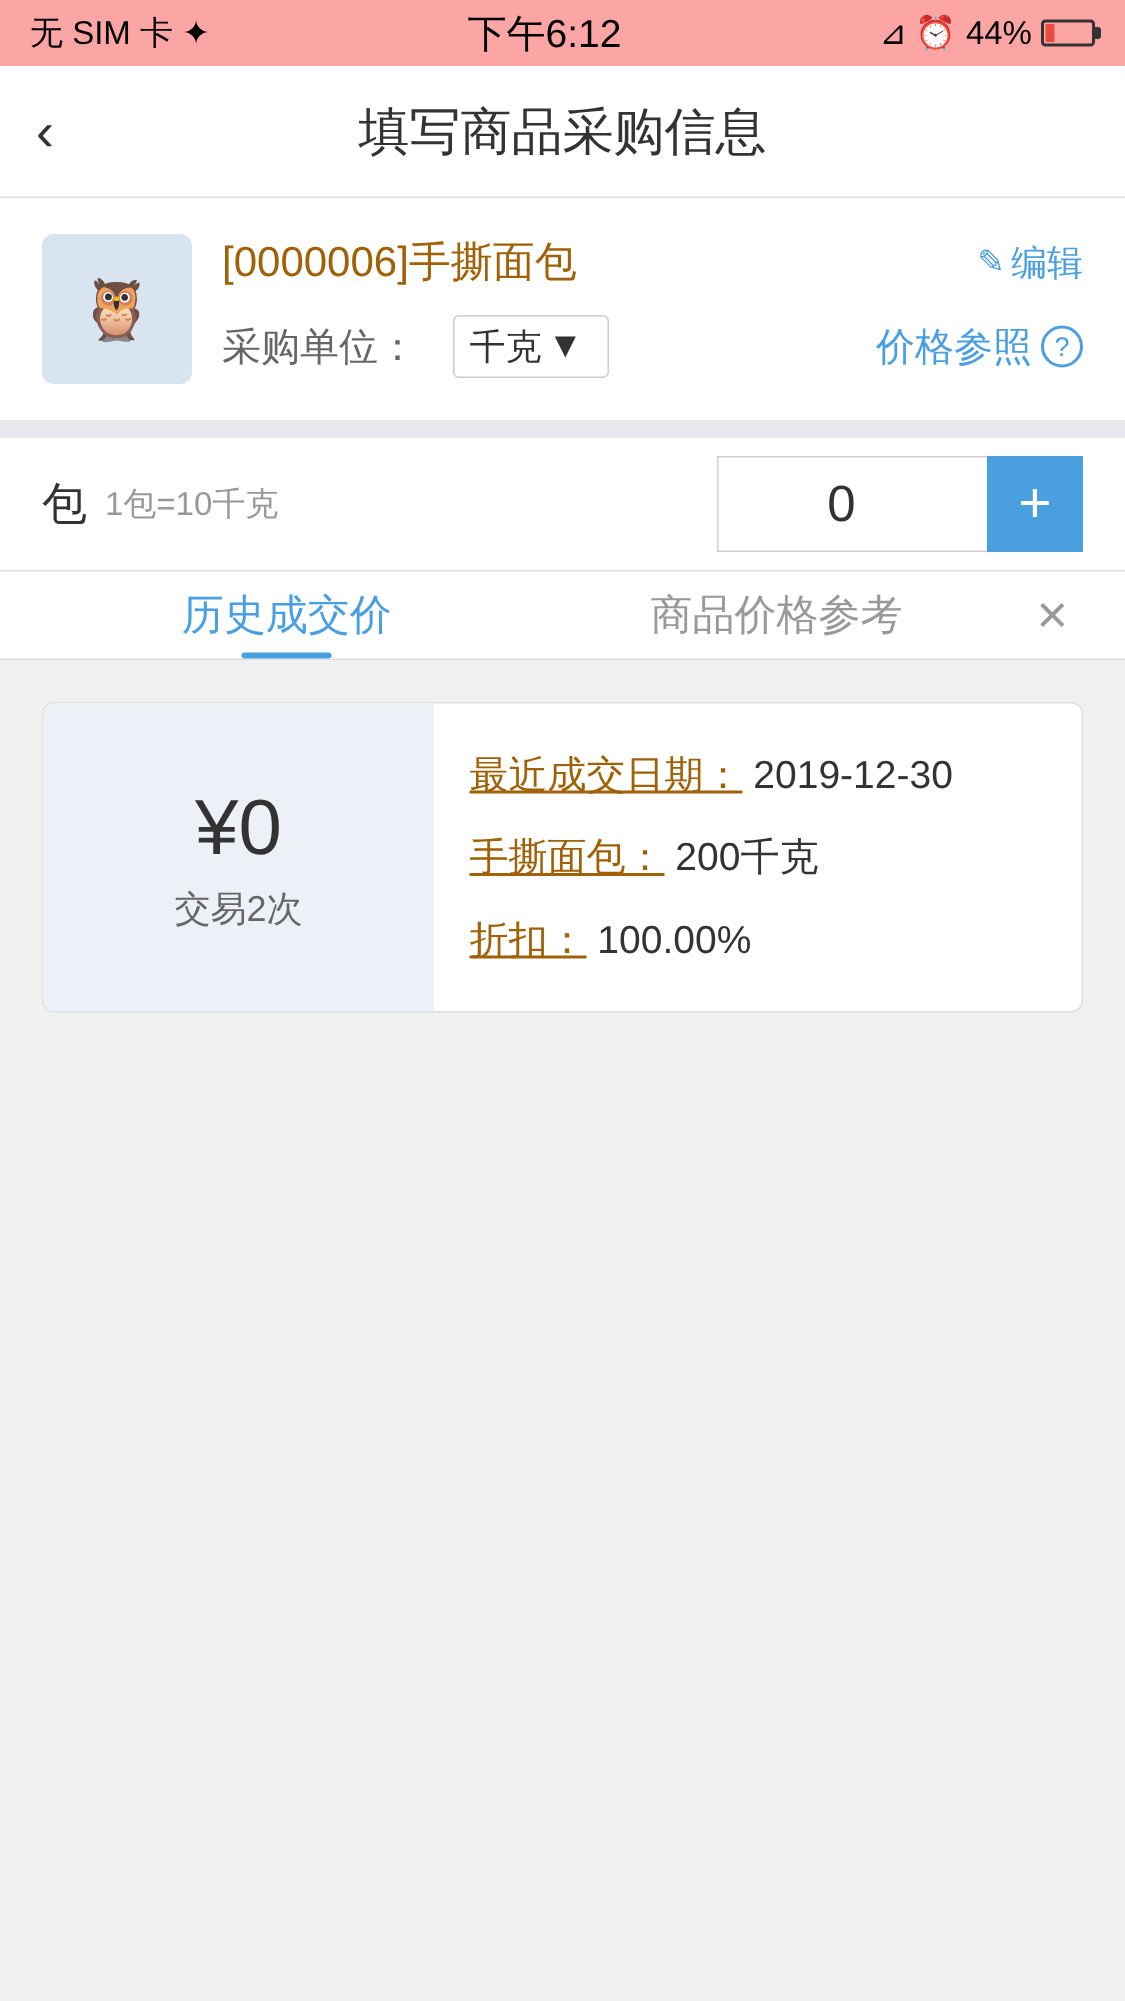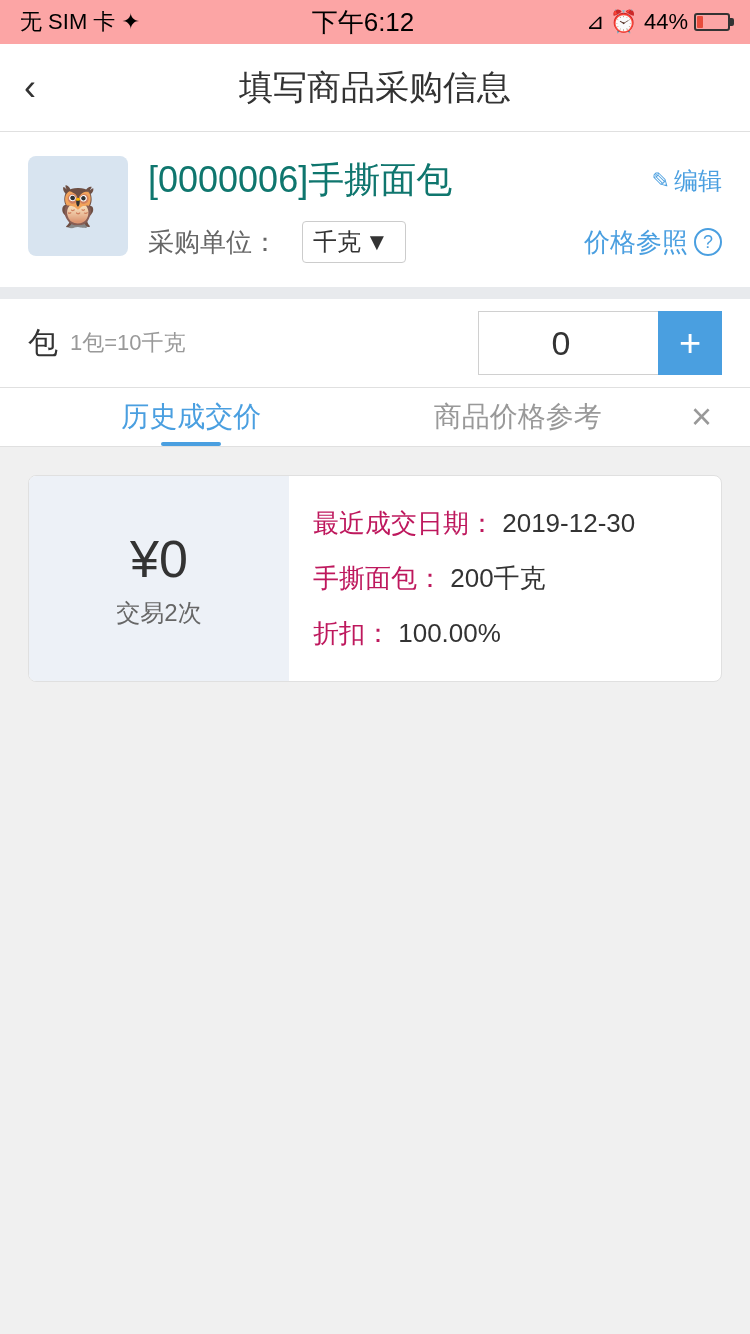--- a/index.html
+++ b/index.html
@@ -119,23 +119,23 @@
     .product-info {
       flex: 1;
     }
     .product-header {
       display: flex;
       align-items: center;
       justify-content: space-between;
       margin-bottom: 16px;
     }
     .product-name {
-      font-size: 36px;
+      font-size: 28px;
       font-weight: 500;
-      color: #0f766e;
+      color: #a16207;
     }
     .edit-btn {
       font-size: 24px;
       color: #4a9fe0;
       display: flex;
       align-items: center;
       gap: 4px;
       cursor: pointer;
     }
     .edit-icon {
@@ -323,21 +323,22 @@
       flex-direction: column;
       justify-content: center;
       gap: 16px;
     }
     .history-detail-row {
       font-size: 26px;
       color: #333;
       line-height: 1.5;
     }
     .detail-label {
-      color: #be185d;
+      color: #a16207;
+      text-decoration: underline;
     }
   </style>
 </head>
 <body>
 
 <div class="status-bar">
   <div class="status-left">
     <span>无 SIM 卡 ✦</span>
   </div>
   <div class="status-center">下午6:12</div>

